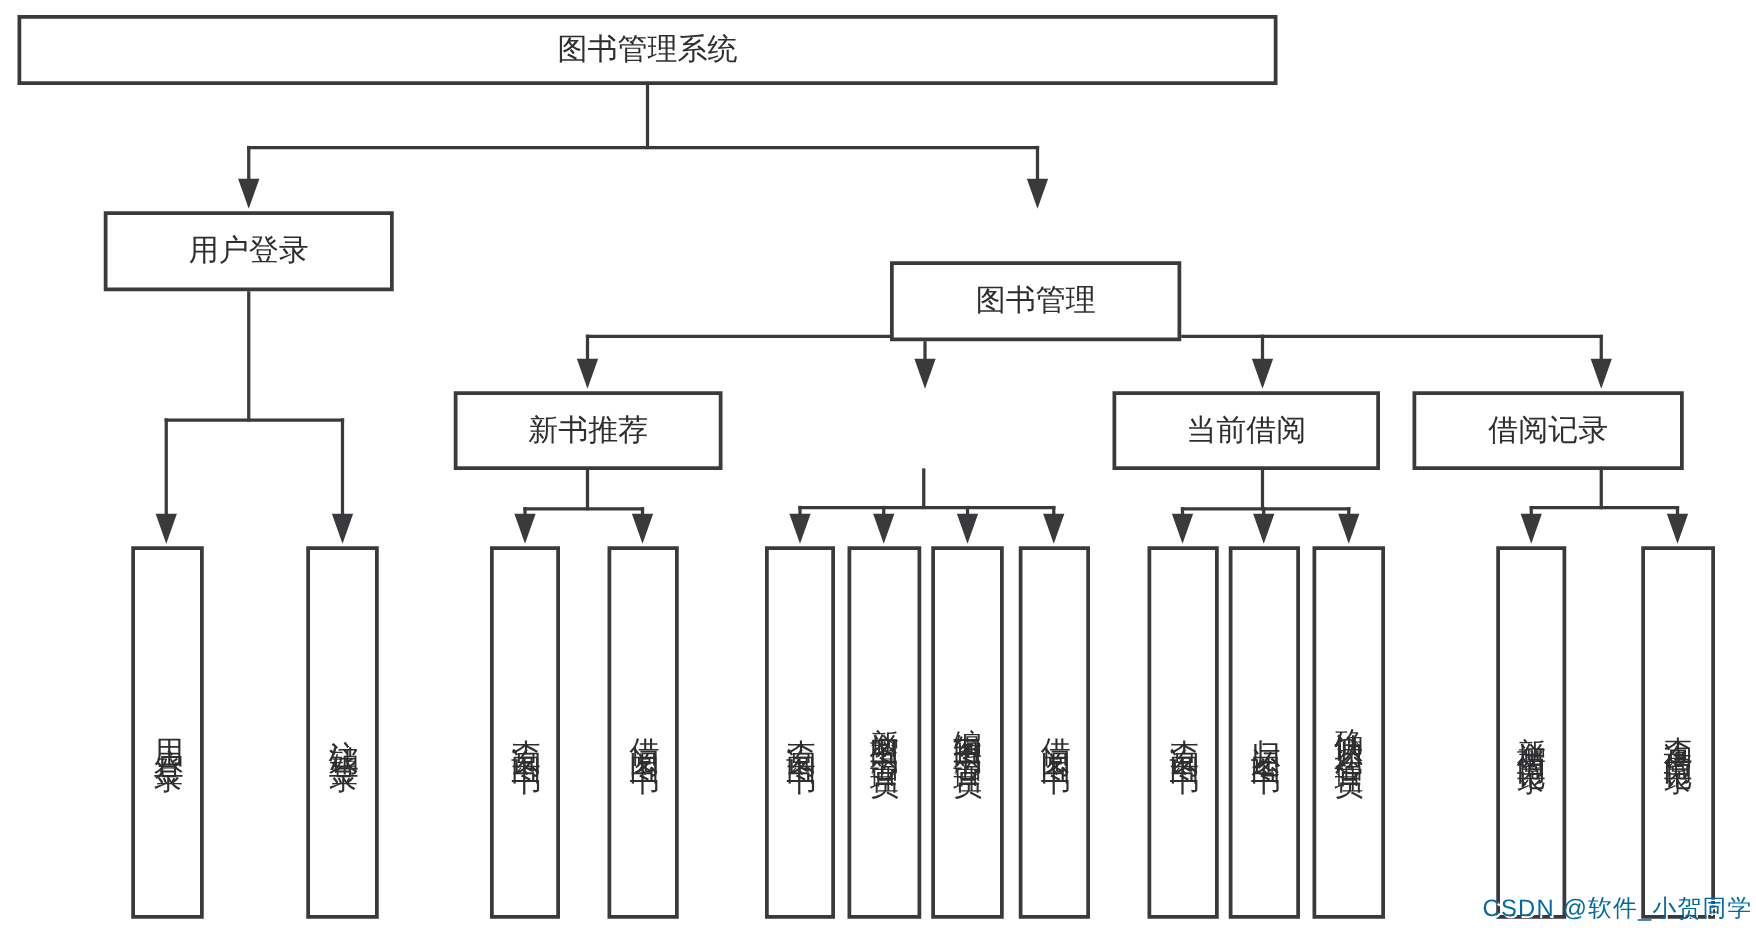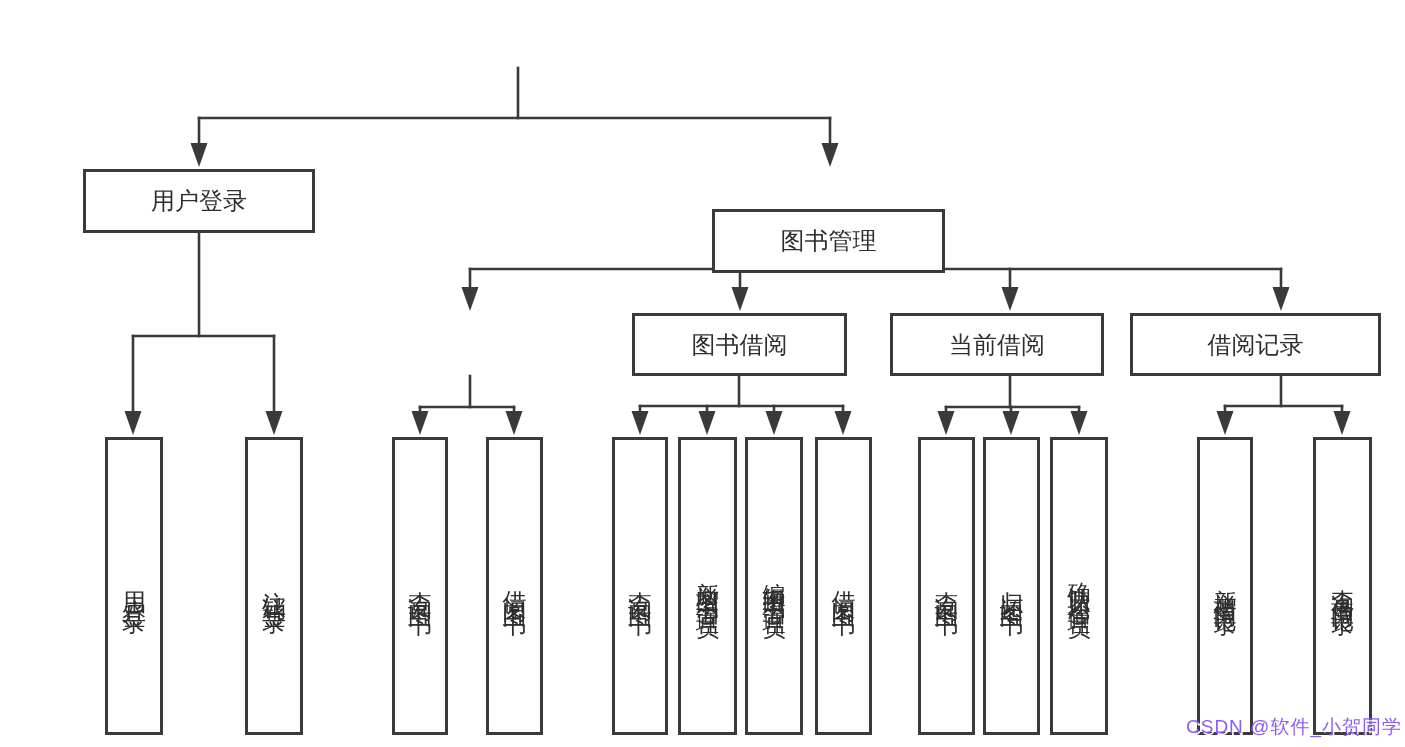--- a/index.html
+++ b/index.html
@@ -19,21 +19,21 @@
   .lv2{top:169px;height:64px;}
   .lv3{top:313px;height:63px;}
   .vbox{
     top:437px;height:298px;
     writing-mode:vertical-rl;text-orientation:mixed;
     letter-spacing:7px;font-size:24px;
   }
   .vbox.long{letter-spacing:5px;font-size:23px;}
   .watermark{
     position:absolute;left:1186px;top:714px;z-index:5;
-    font-size:19px;letter-spacing:1px;color:#8b5cf6;
+    font-size:19px;letter-spacing:1px;color:#0369a1;
     text-shadow:1.5px 1.5px 0 #ffffff;white-space:nowrap;text-align:right;
   }
 </style>
 </head>
 <body>
 
 <div class="stage">
 
   <svg class="lines" width="1405" height="747" viewBox="0 0 1405 747" xmlns="http://www.w3.org/2000/svg">
     <g stroke="#3a3a3c" stroke-width="2.6" stroke-linecap="square" fill="none">
@@ -94,27 +94,28 @@
       <polygon points="765.5,411 782.5,411 774,435"></polygon>
       <polygon points="834.5,411 851.5,411 843,435"></polygon>
       <polygon points="937.5,411 954.5,411 946,435"></polygon>
       <polygon points="1002.5,411 1019.5,411 1011,435"></polygon>
       <polygon points="1070.5,411 1087.5,411 1079,435"></polygon>
       <polygon points="1216.5,411 1233.5,411 1225,435"></polygon>
       <polygon points="1333.5,411 1350.5,411 1342,435"></polygon>
     </g>
   </svg>
 
+  <div class="box root">图书管理系统</div>
 
   <div class="box lv2" style="left:83px;width:232px;">用户登录</div>
   <div class="box lv2" style="left:712px;width:233px;margin-top:40px;">图书管理</div>
 
-  <div class="box lv3" style="left:632px;width:215px;">图书借阅</div>
+  <div class="box lv3" style="left:363px;width:215px;">新书推荐</div>
   <div class="box lv3" style="left:890px;width:214px;">当前借阅</div>
-  <div class="box lv3" style="left:1130px;width:251px;">借阅记录</div>
+  <div class="box lv3" style="left:1130px;width:217px;">借阅记录</div>
 
   <div class="box vbox" style="left:105px;width:58px;">用户登录</div>
   <div class="box vbox" style="left:245px;width:58px;">注销登录</div>
 
   <div class="box vbox" style="left:392px;width:56px;">查询图书</div>
   <div class="box vbox" style="left:486px;width:57px;">借阅图书</div>
 
   <div class="box vbox" style="left:612px;width:56px;">查询图书</div>
   <div class="box vbox long" style="left:678px;width:59px;">新增图书（管理员）</div>
   <div class="box vbox long" style="left:745px;width:58px;">编辑图书（管理员）</div>

